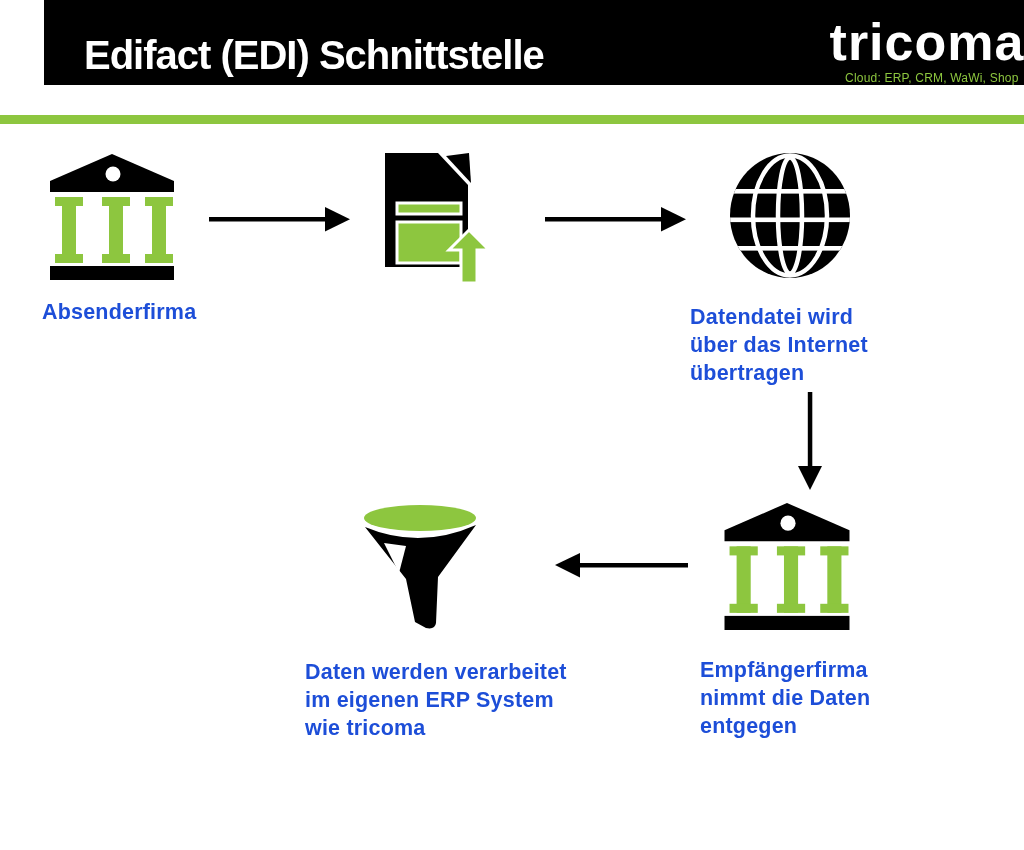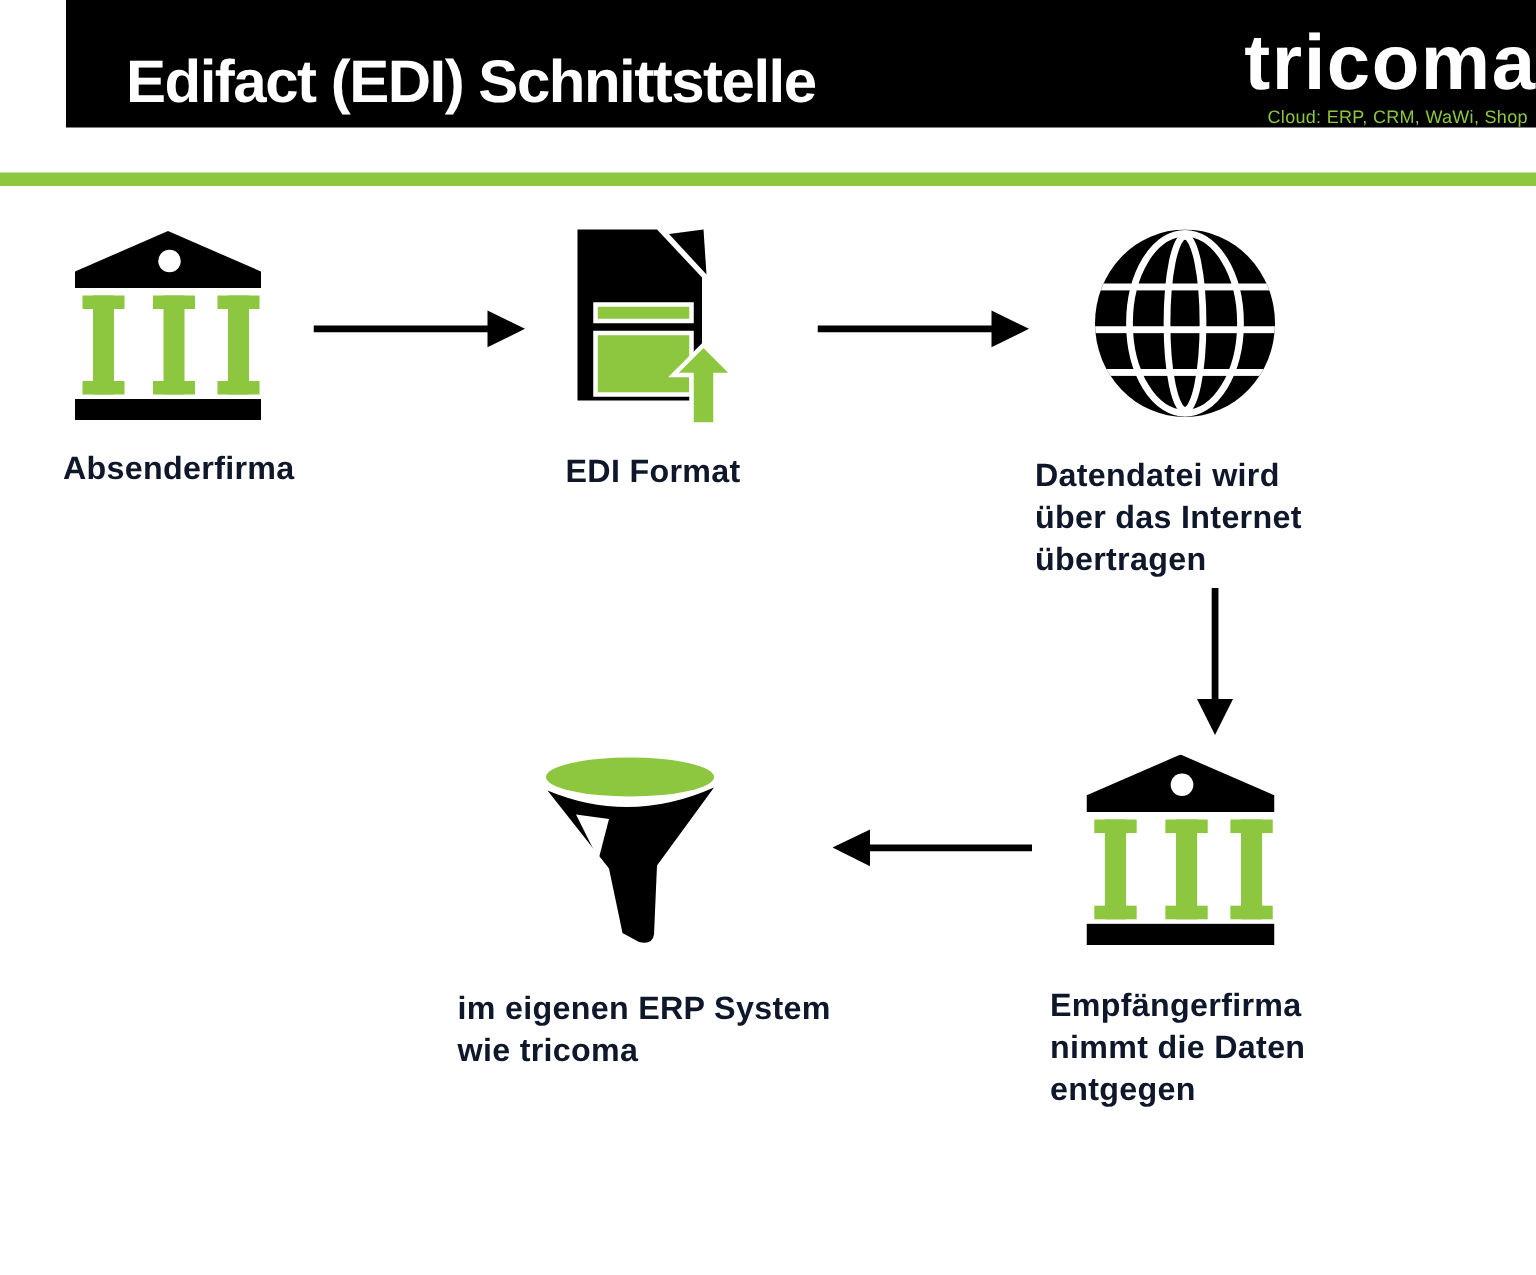--- a/index.html
+++ b/index.html
@@ -33,21 +33,21 @@
   }
   .accent-line {
     position:absolute; left:0; top:115px; width:1024px; height:9px;
     background:#8DC63F;
   }
   
   .icon { position:absolute; }
   .arrow { position:absolute; }
   .label {
     position:absolute; font-size:21.5px; font-weight:bold;
-    color:#0f172a; line-height:28px; letter-spacing:0.2px;
+    color:#1d4ed8; line-height:28px; letter-spacing:0.2px;
     white-space:nowrap;
   }
   .icon-bank-1   { left:50px;  top:154px; width:124px; height:126px; }
   .icon-doc      { left:380px; top:152px; width:112px; height:135px; }
   .icon-globe    { left:730px; top:153px; width:120px; height:125px; }
   .icon-bank-2   { left:724px; top:503px; width:126px; height:127px; }
   .icon-funnel   { left:362px; top:504px; width:118px; height:128px; }
   .arrow-1       { left:209px; top:204px; width:141px; height:30px; }
   .arrow-2       { left:545px; top:204px; width:141px; height:30px; }
   .arrow-down    { left:795px; top:392px; width:30px;  height:100px; }
@@ -120,21 +120,20 @@
       <rect x="0" y="93" width="120" height="4.6" fill="#ffffff"></rect>
       <ellipse cx="60" cy="62.5" rx="37" ry="60" fill="none" stroke="#ffffff" stroke-width="4.5"></ellipse>
       <ellipse cx="60" cy="62.5" rx="12" ry="58" fill="none" stroke="#ffffff" stroke-width="4.5"></ellipse>
     </g>
   </svg>
 
   <div class="label label-sender">
     <div>Absenderfirma</div>
   </div>
   <div class="label label-file">
-    <div>EDI Format</div>
   </div>
   <div class="label label-internet">
     <div>Datendatei wird</div>
     <div>über das Internet</div>
     <div>übertragen</div>
   </div>
 
   <svg class="arrow arrow-down" viewBox="0 0 30 100">
     <rect x="12.8" y="0" width="4.5" height="78" fill="#000000"></rect>
     <polygon points="3,74 27,74 15,98" fill="#000000"></polygon>
@@ -162,20 +161,21 @@
         <rect x="59" y="43" width="14" height="66"></rect>
         <rect x="52" y="100" width="28" height="9"></rect>
       <rect x="95" y="43" width="28" height="9"></rect>
         <rect x="102" y="43" width="14" height="66"></rect>
         <rect x="95" y="100" width="28" height="9"></rect>
     </g>
     <rect x="0" y="112" width="124" height="14" fill="#000000"></rect>
   </svg>
 
   <div class="label label-processing">
+    <div>Daten werden verarbeitet</div>
     <div>im eigenen ERP System</div>
     <div>wie tricoma</div>
   </div>
   <div class="label label-receiver">
     <div>Empfängerfirma</div>
     <div>nimmt die Daten</div>
     <div>entgegen</div>
   </div>
 
 </div>

